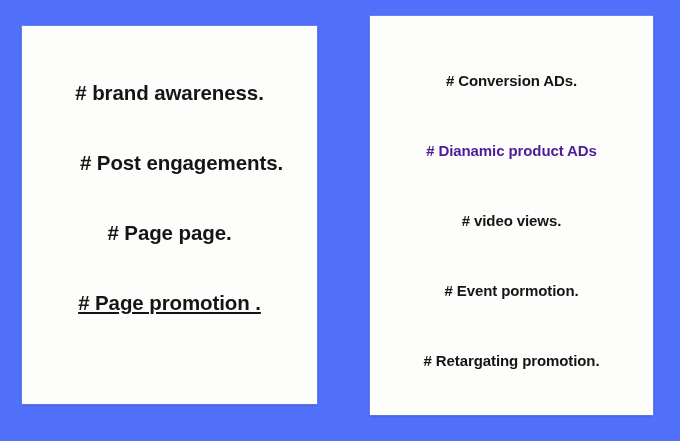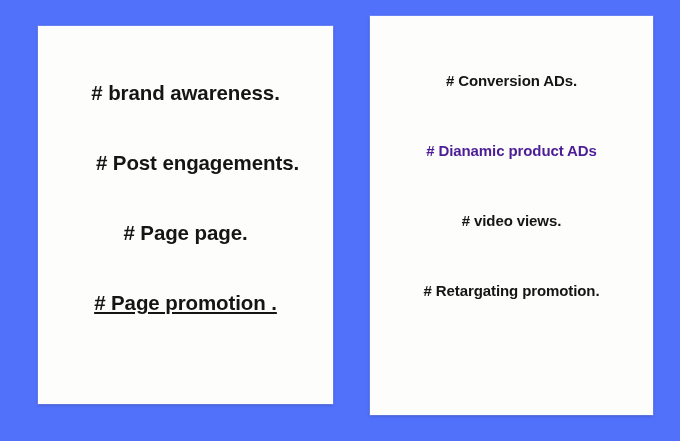--- a/index.html
+++ b/index.html
@@ -27,21 +27,21 @@
                 0 0 0 0.5px rgba(255,255,255,0.35);
     display: flex;
     flex-direction: column;
     justify-content: flex-start;
     align-items: center;
     box-sizing: border-box;
     overflow: visible;
   }
   
   #card-left {
-    left: 38px;
+    left: 22px;
     top: 26px;
     width: 295px;
     height: 378px;
     padding-top: 32px;
   }
   
   #card-right {
     left: 370px;
     top: 16px;
     width: 283px;
@@ -87,16 +87,17 @@
     <div class="item" style="color: rgb(21, 21, 21);"># brand awareness.</div>
     <div class="item" style="color: rgb(21, 21, 21); margin-left: 24px;"># Post engagements.</div>
     <div class="item" style="color: rgb(21, 21, 21);"># Page page.</div>
     <div class="item" style="color: rgb(21, 21, 21); text-decoration: underline;"># Page promotion .</div>
   </div>
 
   <div class="card" id="card-right" style="background: rgb(253, 253, 251);">
     <div class="item" style="color: rgb(21, 21, 21);"># Conversion ADs.</div>
     <div class="item overflow" style="color: #4c1d95;"># Dianamic product ADs</div>
     <div class="item" style="color: rgb(21, 21, 21);"># video views.</div>
+    <div class="item" style="color: rgb(21, 21, 21);"># Event pormotion.</div>
     <div class="item overflow" style="color: rgb(21, 21, 21);"># Retargating promotion.</div>
   </div>
 
 </div>
 
 </body></html>

